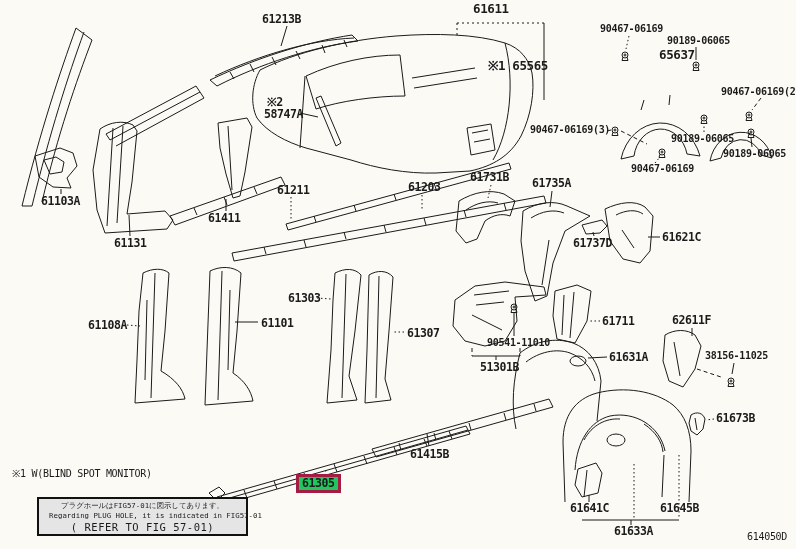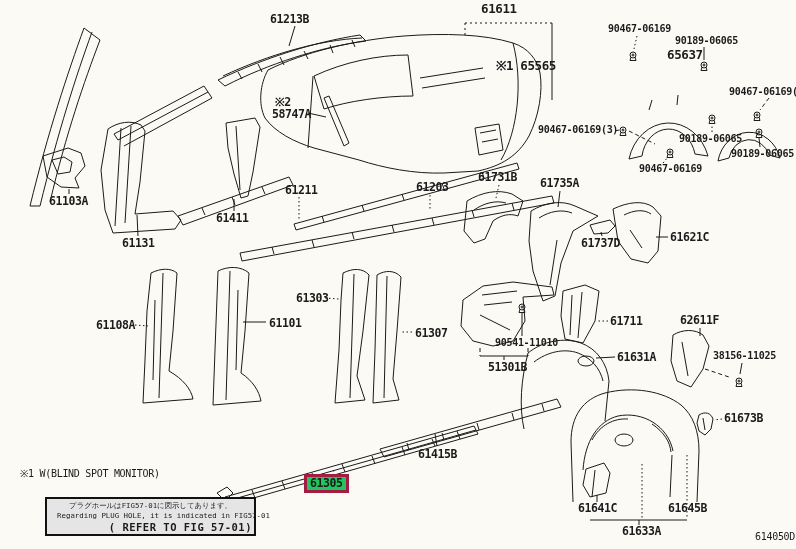--- a/index.html
+++ b/index.html
@@ -1,33 +1,33 @@
 <!DOCTYPE html>
 <html><head>
 <meta charset="utf-8">
 <style>
   html,body{margin:0;padding:0;}
   body{width:796px;height:549px;position:relative;background:#FBFAF5;overflow:hidden;
        font-family:"DejaVu Sans Mono", monospace;color:#1b1b1b;}
-  #canvas{position:absolute;left:12px;top:0;width:680px;height:549px;}
+  #canvas{position:absolute;left:4px;top:0;width:680px;height:549px;}
   svg{position:absolute;left:0;top:0;}
   .lbl{position:absolute;font-weight:bold;font-size:11.5px;line-height:12px;
        white-space:nowrap;letter-spacing:-0.4px;color:#1b1b1b;}
   .lbl.h{font-size:10px;line-height:10px;letter-spacing:-0.3px;}
   .lbl.lg{font-size:12.5px;}
   .hlbox{position:absolute;border:3px solid #A41C44;background:#22c55e;
          padding:0 3px;font-weight:bold;font-size:11.5px;line-height:13px;
          letter-spacing:-0.4px;}
   .note{position:absolute;font-size:10px;line-height:12px;white-space:nowrap;
         font-weight:normal;letter-spacing:-0.3px;}
   .plugbox{position:absolute;left:33px;top:497px;width:203px;border:2px solid #111;
            background:#e5e5e5;text-align:center;padding:2px 2px 1px 2px;}
   .plugbox .jp{font-size:8px;line-height:10px;white-space:nowrap;transform:scale(0.92);transform-origin:center;}
   .plugbox .en{font-size:8px;line-height:10px;white-space:nowrap;transform:scale(0.92);transform-origin:center;}
-  .plugbox .ref{font-size:10.5px;line-height:12px;font-weight:bold;letter-spacing:0.5px;text-align:right;}
+  .plugbox .ref{font-size:10.5px;line-height:12px;font-weight:normal;letter-spacing:0.5px;}
   .figcode{position:absolute;left:743px;top:531px;font-size:10px;letter-spacing:-0.3px;}
 </style>
 </head>
 <body>
 
 <div id="canvas">
 
 <svg width="796" height="549" viewBox="0 0 796 549">
   <defs>
     <g id="bolt" fill="none" stroke="#1b1b1b" stroke-width="1">

